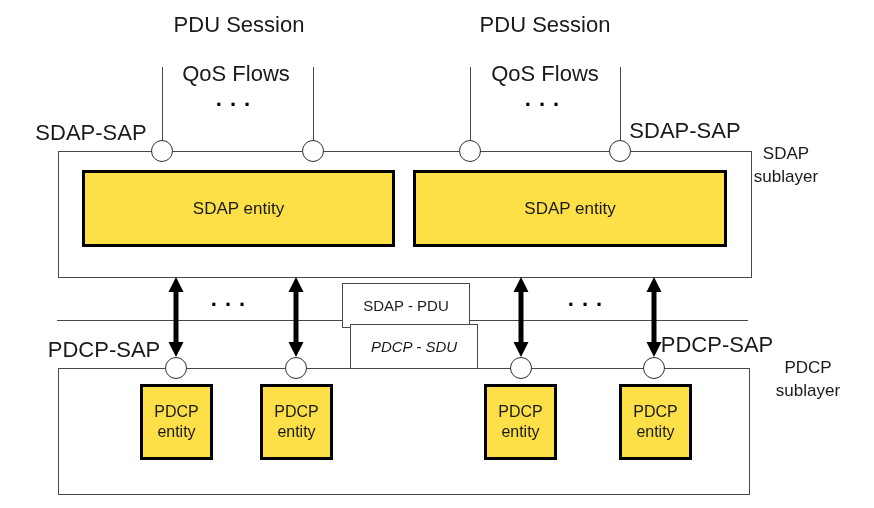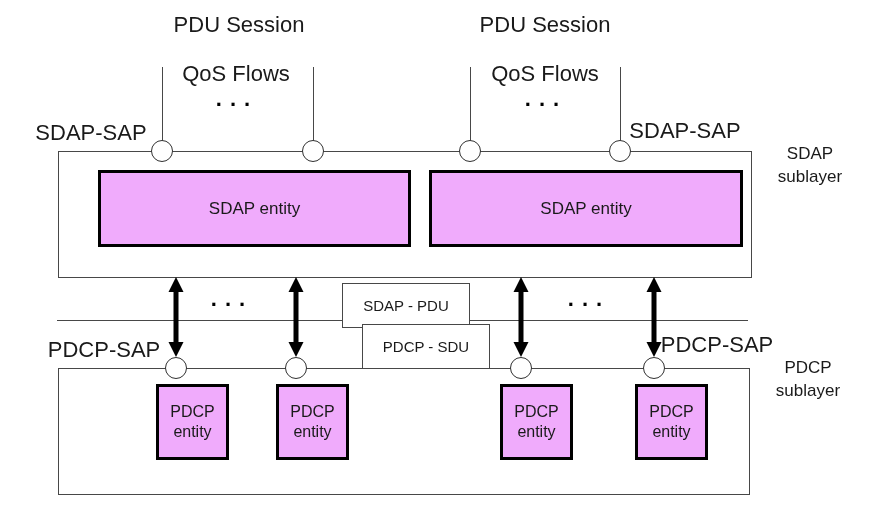--- a/index.html
+++ b/index.html
@@ -71,29 +71,28 @@
     border-radius: 50%;
     border: 1px solid #303030;
     background: #ffffff;
     box-sizing: border-box;
     z-index: 5;
   }
 
   
   .entity {
     position: absolute;
-    background: #f0abfc;
+    background: #fde047;
     border: 3px solid #000000;
     box-sizing: border-box;
     display: flex;
     align-items: center;
     justify-content: center;
     text-align: center;
     z-index: 3;
-    margin-left: 16px;
   }
   .entity.sdap { font-size: 17px; }
   .entity.pdcp { font-size: 16px; line-height: 20px; flex-direction: column; }
 
   
   .pdu-box {
     position: absolute;
     width: 128px;
     height: 45px;
     border: 1px solid #474747;
@@ -127,21 +126,21 @@
   <div class="vline" style="left:162px; top:67px; height:74px;"></div>
   <div class="vline" style="left:313px; top:67px; height:74px;"></div>
   <div class="vline" style="left:470px; top:67px; height:74px;"></div>
   <div class="vline" style="left:620px; top:67px; height:74px;"></div>
 
   <div class="lbl" style="left:91px; top:121px;">SDAP-SAP</div>
   <div class="lbl" style="left:685px; top:119px;">SDAP-SAP</div>
 
   <div class="layer-box" style="left:58px; top:151px; width:692px; height:125px;"></div>
 
-  <div class="sublayer-lbl" style="left:810px; top:142px;">
+  <div class="sublayer-lbl" style="left:786px; top:142px;">
     <div>SDAP</div>
     <div>sublayer</div>
   </div>
 
   <div class="sap" style="left:151px; top:140px;"></div>
   <div class="sap" style="left:302px; top:140px;"></div>
   <div class="sap" style="left:459px; top:140px;"></div>
   <div class="sap" style="left:609px; top:140px;"></div>
 
   <div class="entity sdap" style="left:82px; top:170px; width:313px; height:77px;">
@@ -154,21 +153,21 @@
   <div class="dots" style="left:232px; top:288px;">...</div>
   <div class="dots" style="left:589px; top:288px;">...</div>
   <div class="hline" style="left:57px; top:320px; width:691px;"></div>
 
   <div class="lbl" style="left:104px; top:338px;">PDCP-SAP</div>
   <div class="lbl" style="left:717px; top:333px;">PDCP-SAP</div>
 
   <div class="pdu-box" style="left:342px; top:283px;">
     <span>SDAP - PDU</span>
   </div>
-  <div class="pdu-box" style="left:362px; top:324px;">
+  <div class="pdu-box" style="left:350px; top:324px;font-style:italic;">
     <span>PDCP - SDU</span>
   </div>
 
   <div class="arrow" style="left:167px; top:277px;">
     <svg width="18" height="80" viewBox="0 0 18 80" fill="#000000">
       <polygon points="9,0 1.5,15 16.5,15"></polygon>
       <polygon points="9,80 1.5,65 16.5,65"></polygon>
       <rect x="6.5" y="12" width="5" height="56"></rect>
     </svg>
   </div>

